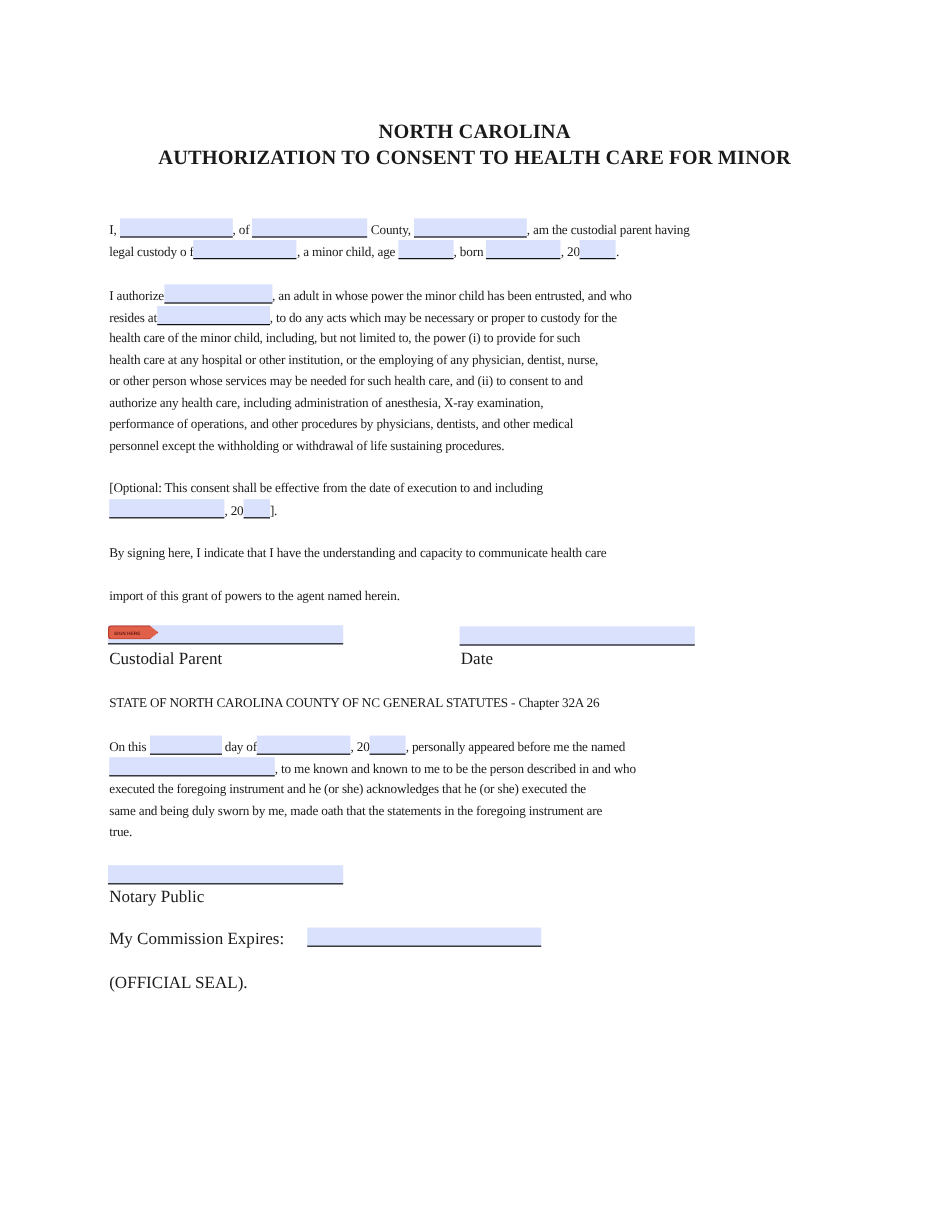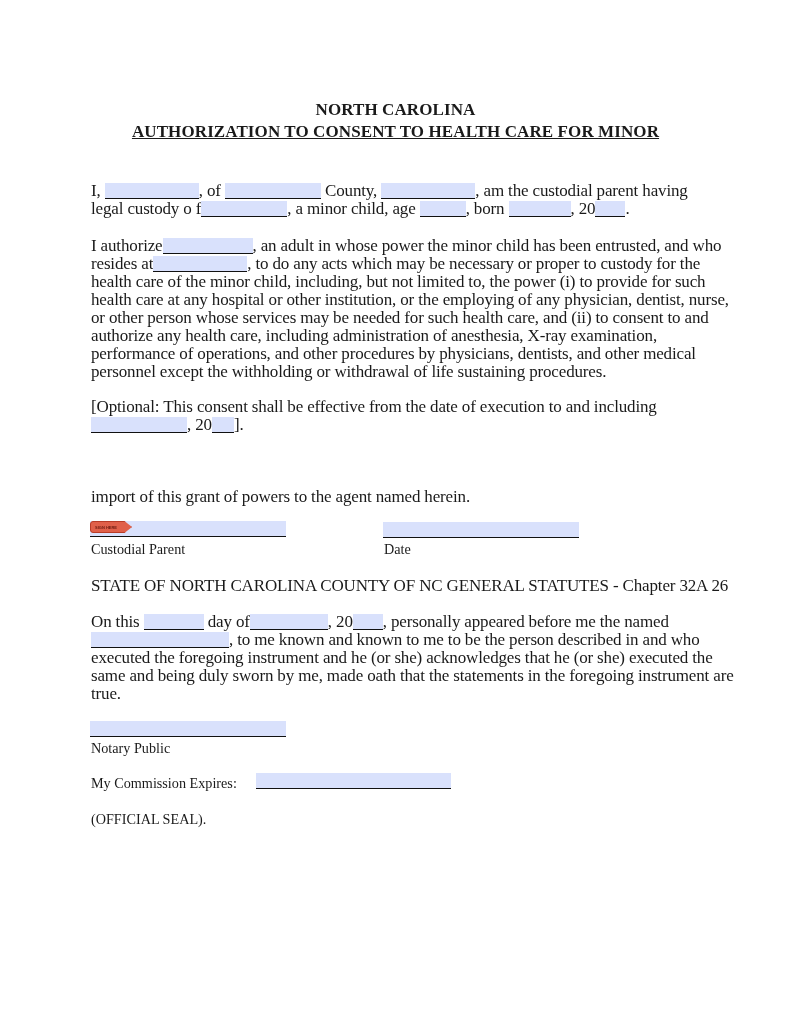--- a/index.html
+++ b/index.html
@@ -22,26 +22,26 @@
     }
     .title {
       position: absolute;
       left: 0; width: 791px;
       text-align: center;
       font-weight: bold;
       font-size: 17px;
       letter-spacing: 0.1px;
     }
     .t1 { top: 90px; }
-    .t2 { top: 112px; text-decoration: underline; }
+    .t2 { top: 112px; }
 
     .line {
       position: absolute;
       left: 91px;
-      font-size: 17px;
+      font-size: 11px;
       line-height: 18px;
       white-space: nowrap;
       letter-spacing: -0.15px;
     }
     .fld {
       display: inline-block;
       background: #d9e1fc;
       border-bottom: 1.4px solid #111;
       height: 15px;
       vertical-align: -3px;
@@ -108,20 +108,21 @@
   <div class="line" style="top:299px;">or other person whose services may be needed for such health care, and (ii) to consent to and</div>
   <div class="line" style="top:317px;">authorize any health care, including administration of anesthesia, X-ray examination,</div>
   <div class="line" style="top:335px;">performance of operations, and other procedures by physicians, dentists, and other medical</div>
   <div class="line" style="top:353px;">personnel except the withholding or withdrawal of life sustaining procedures.</div>
 
   <div class="line" style="top:388px;">[Optional: This consent shall be effective from the date of execution to and including</div>
   <div class="line" style="top:406px;">
     <span class="fld" style="width:96px;"></span><span>, 20</span><span class="fld short" style="width:22px;"></span><span>].</span>
   </div>
 
+  <div class="line" style="top:442px;">By signing here, I indicate that I have the understanding and capacity to communicate health care</div>
   <div class="line" style="top:478px;">import of this grant of powers to the agent named herein.</div>
 
   <div class="sig-field" style="left:90px; top:511px; width:196px;"></div>
   <div class="sign-tag">SIGN HERE</div>
   <div class="label" style="left:91px; top:530px;">Custodial Parent</div>
 
   <div class="sig-field" style="left:383px; top:512px; width:196px;"></div>
   <div class="label" style="left:384px; top:530px;">Date</div>
 
   <div class="line" style="top:567px;">STATE OF NORTH CAROLINA COUNTY OF NC GENERAL STATUTES - Chapter 32A 26</div>

